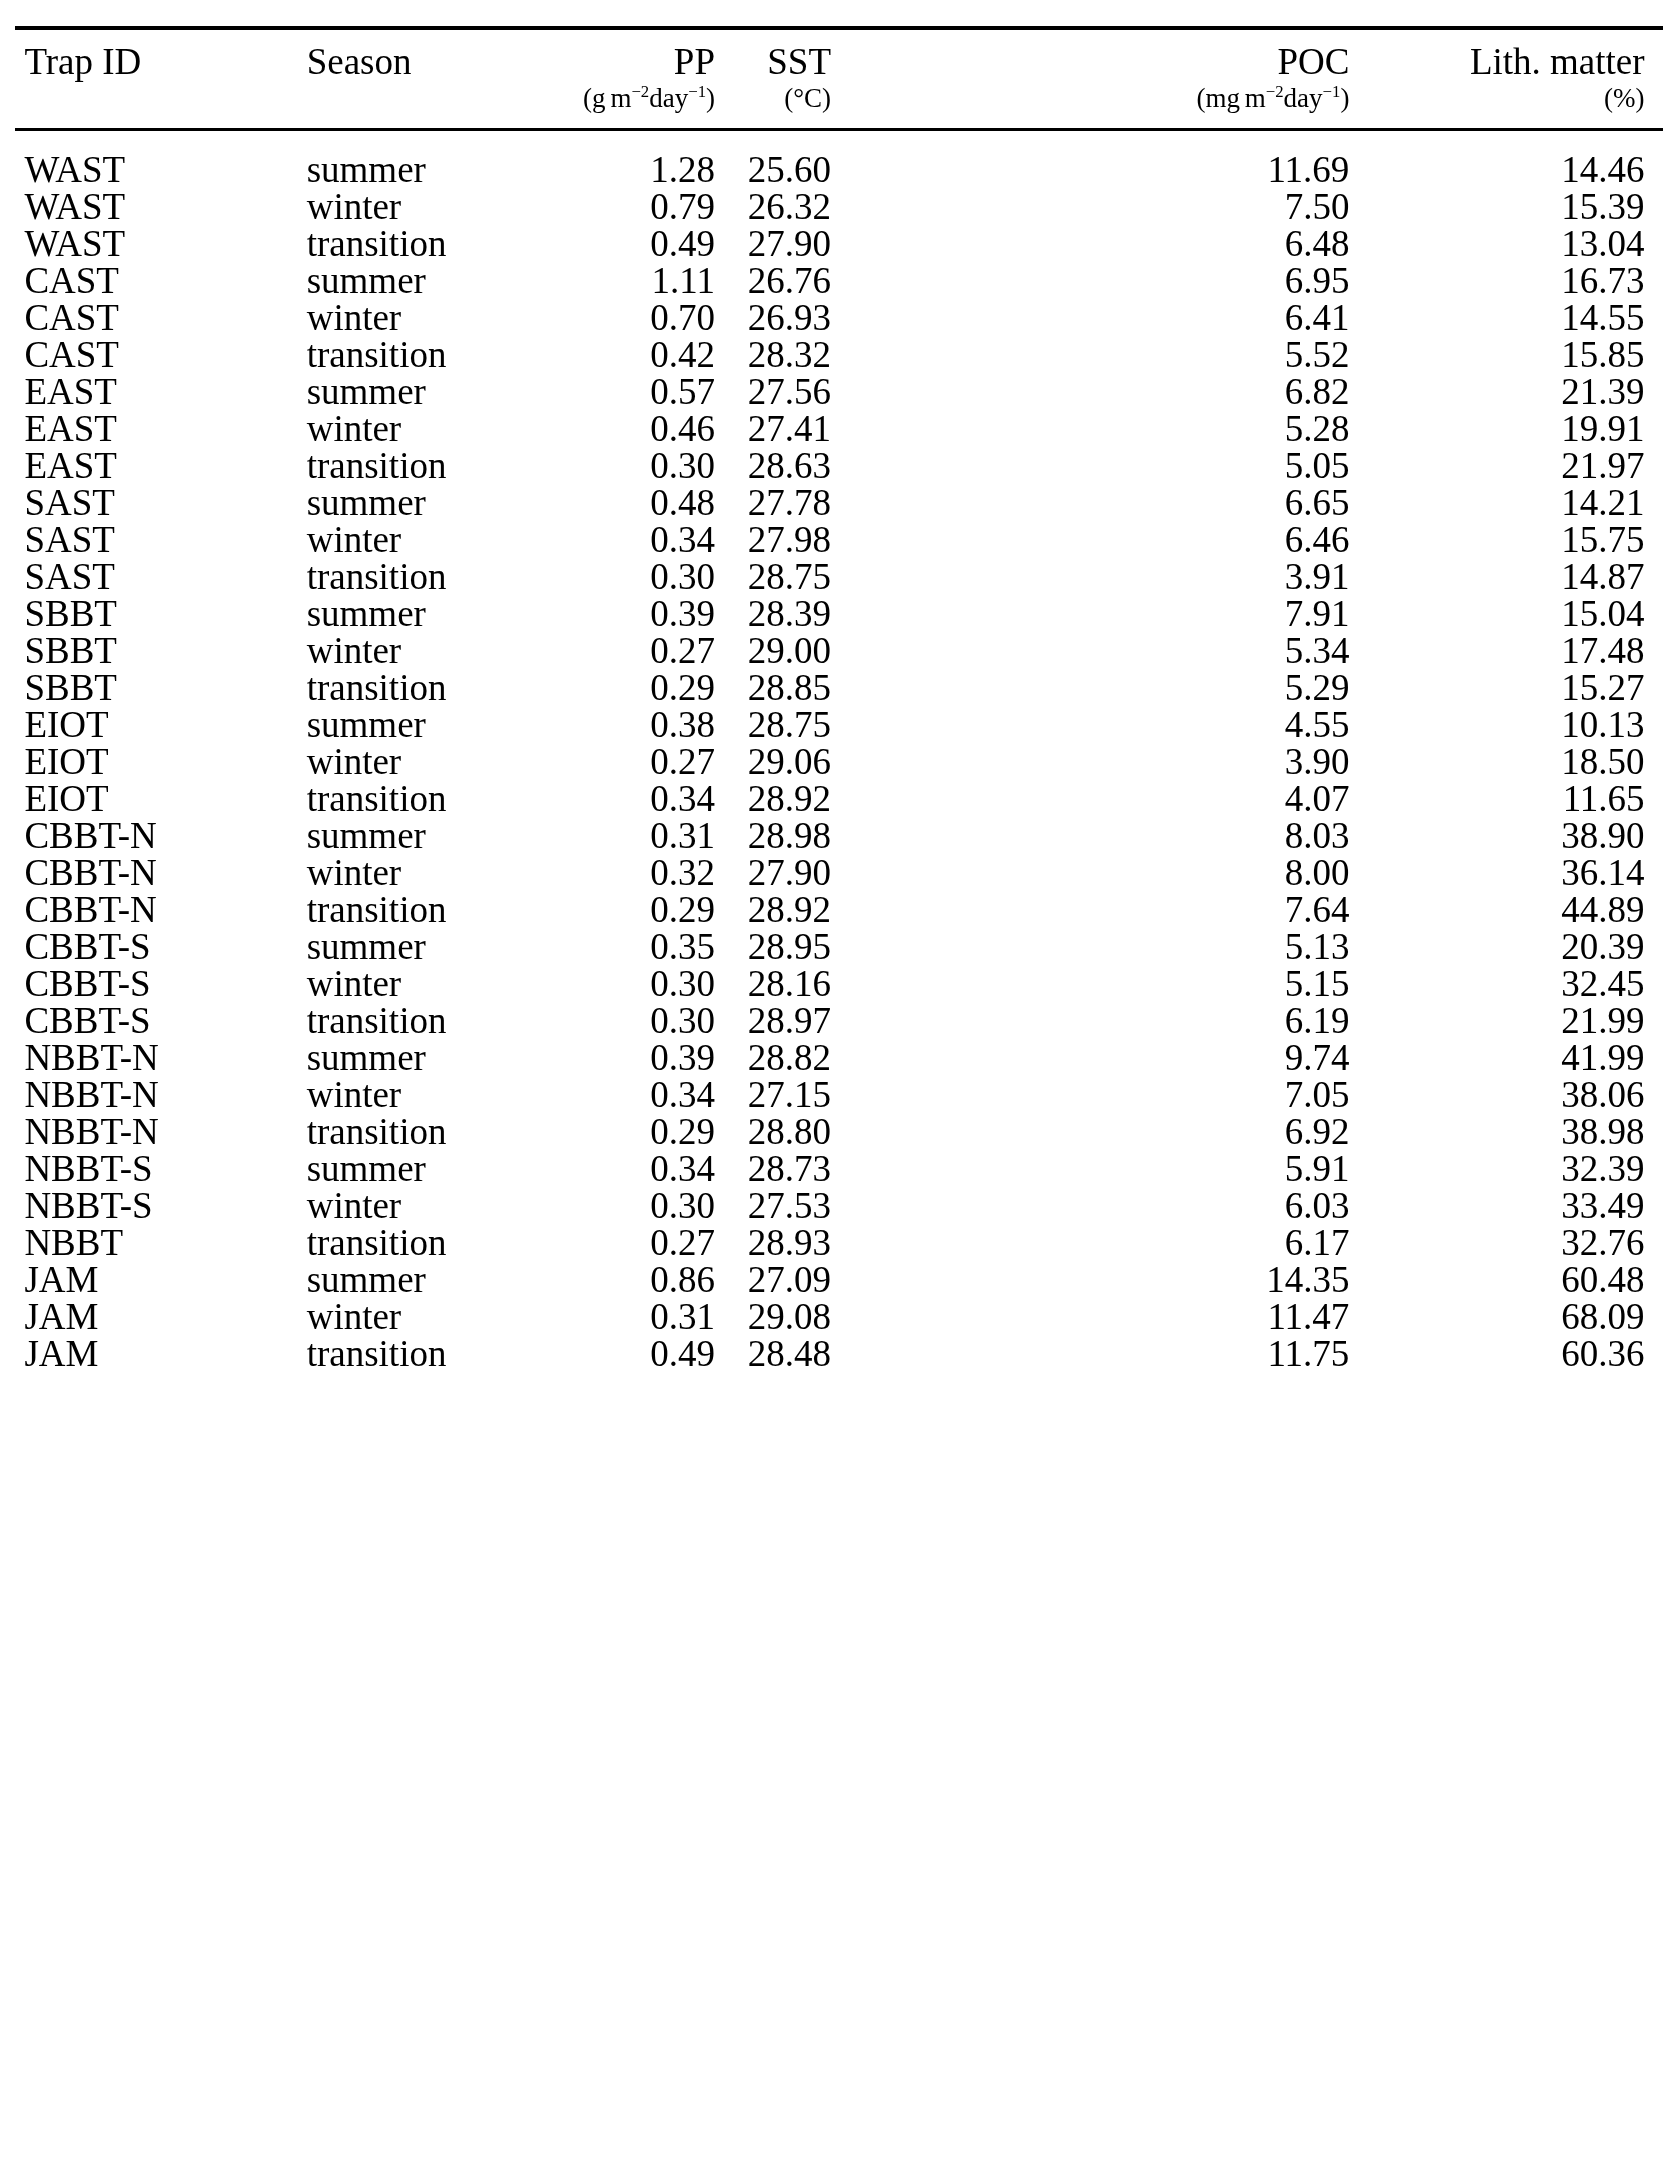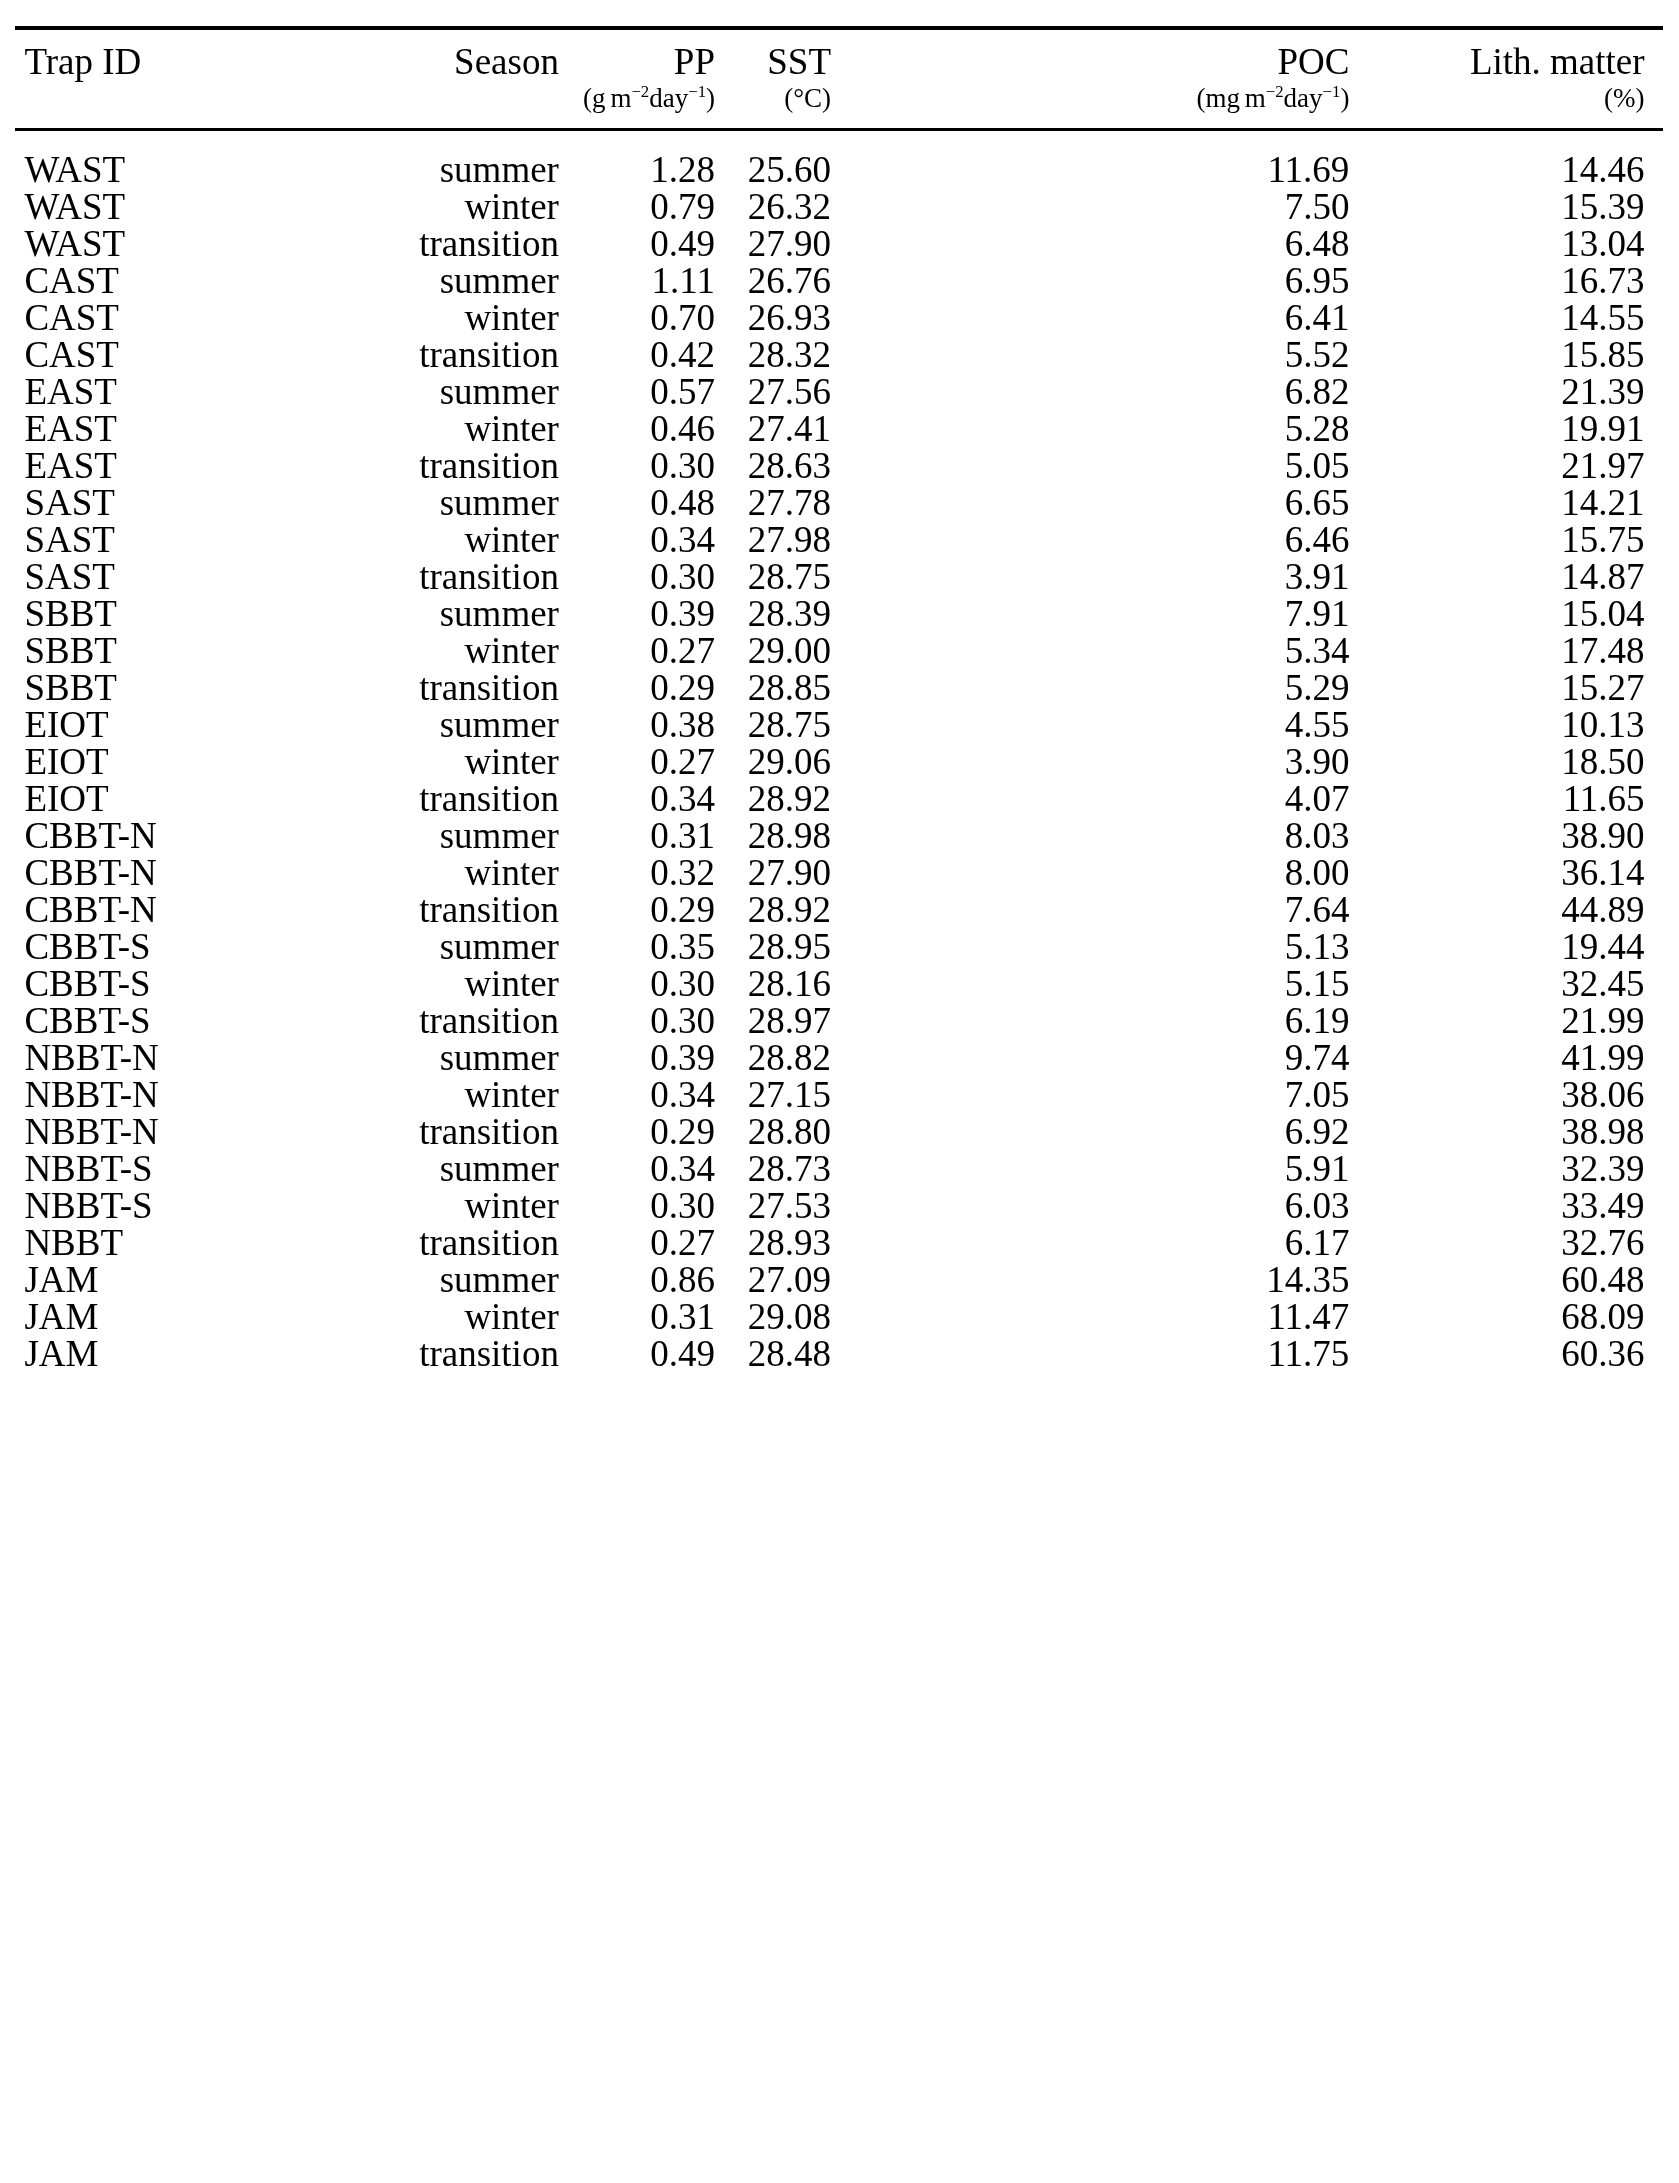--- a/index.html
+++ b/index.html
@@ -82,21 +82,21 @@
   col.c-pp     { width: 156px; }
   col.c-sst    { width: 116px; }
   col.c-poc    { width: 518px; }
   col.c-lith   { width: 313px; }
 
   .col-left  { text-align: left;  padding-left: 9.8px !important; }
   .col-right { text-align: right; padding-right: 0 !important; }
 
   td.c-lith-cell, th.c-lith-cell { padding-right: 18px !important; }
   td.c-poc-cell,  th.c-poc-cell  { padding-right: 0 !important; }
-  td.c-season-cell, th.c-season-cell { padding-left: 150px !important; text-align: right; }
+  td.c-season-cell, th.c-season-cell { padding-left: 150px !important; }
 </style>
 </head>
 <body>
 
 <div id="table-wrap">
   <table class="sci-table">
     <colgroup>
       <col class="c-trap">
       <col class="c-season">
       <col class="c-pp">
@@ -309,21 +309,21 @@
           <td class="col-right">28.92</td>
           <td class="col-right c-poc-cell c-poc-cell">7.64</td>
           <td class="col-right c-lith-cell">44.89</td>
         </tr>
         <tr>
           <td class="col-left">CBBT-S</td>
           <td class="col-left c-season-cell">summer</td>
           <td class="col-right">0.35</td>
           <td class="col-right">28.95</td>
           <td class="col-right c-poc-cell c-poc-cell">5.13</td>
-          <td class="col-right c-lith-cell">19.44</td>
+          <td class="col-right c-lith-cell">20.39</td>
         </tr>
         <tr>
           <td class="col-left">CBBT-S</td>
           <td class="col-left c-season-cell">winter</td>
           <td class="col-right">0.30</td>
           <td class="col-right">28.16</td>
           <td class="col-right c-poc-cell c-poc-cell">5.15</td>
           <td class="col-right c-lith-cell">32.45</td>
         </tr>
         <tr>

